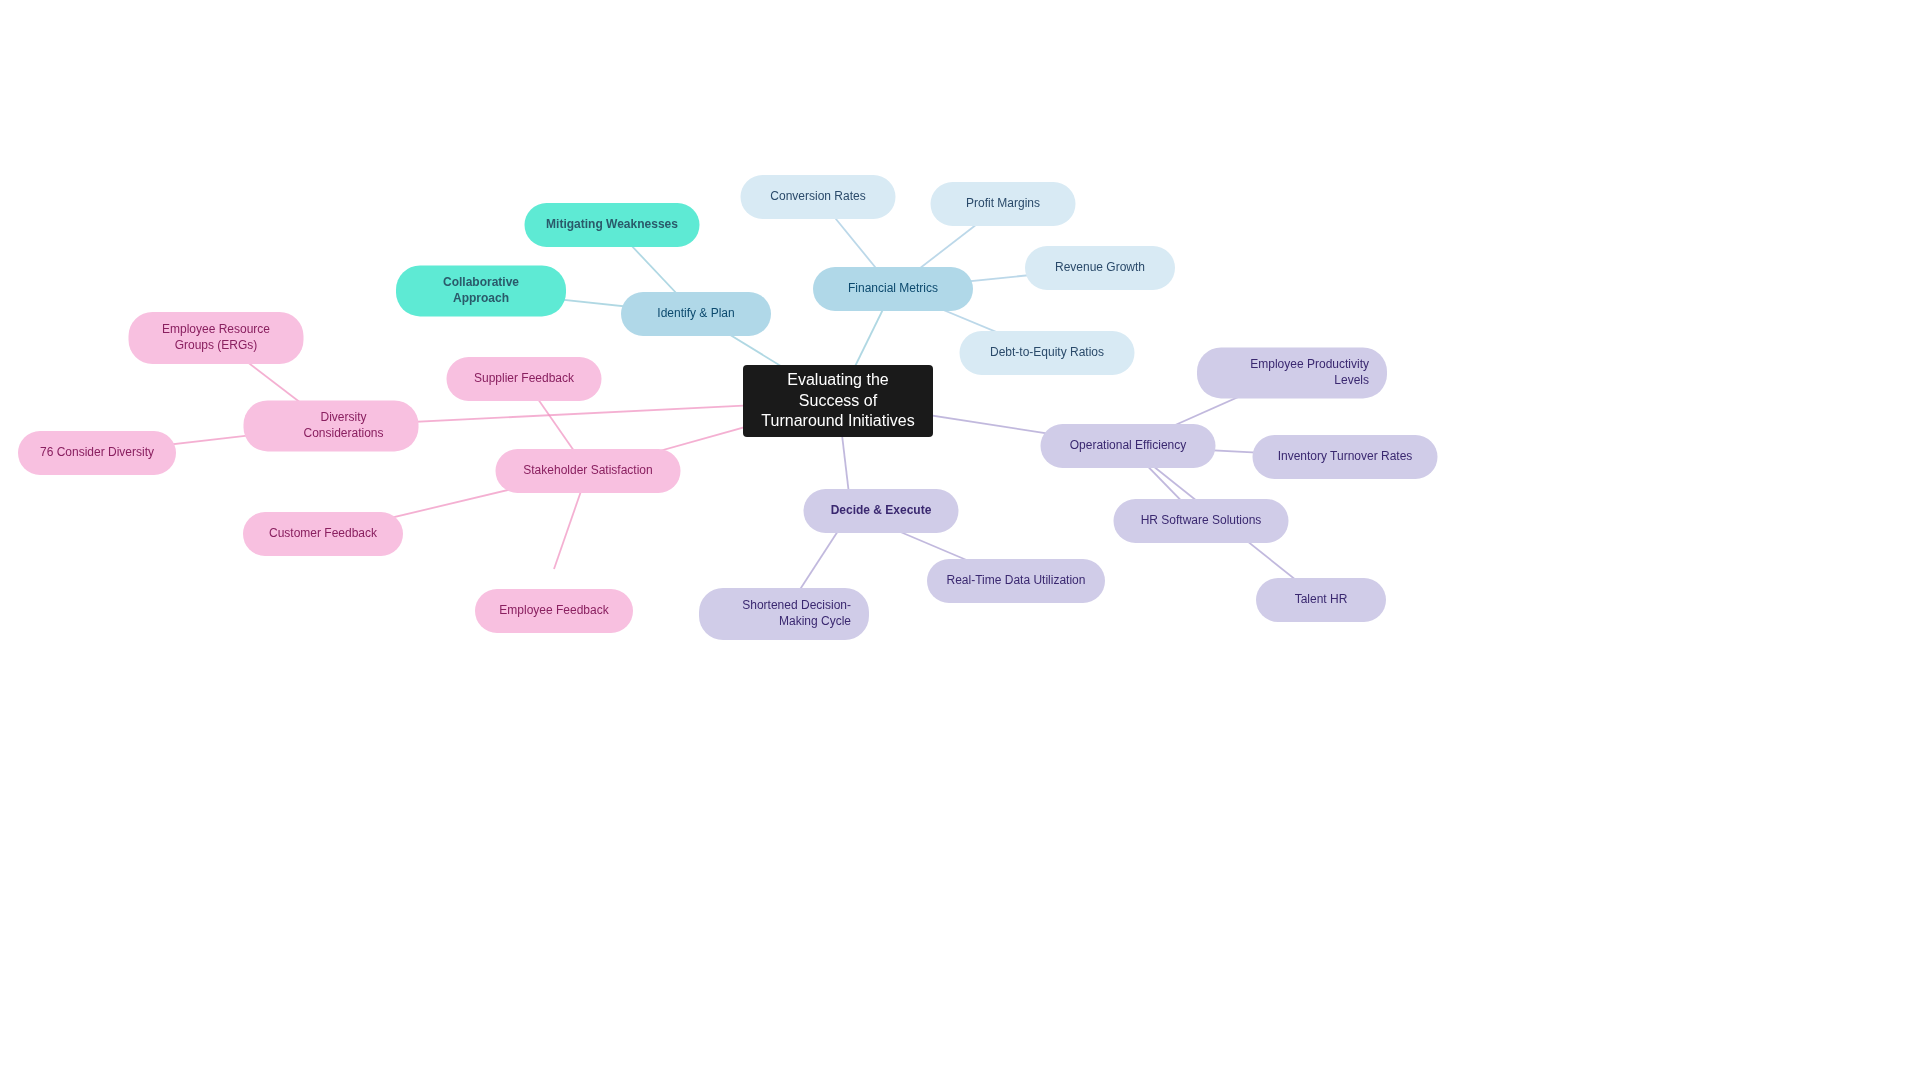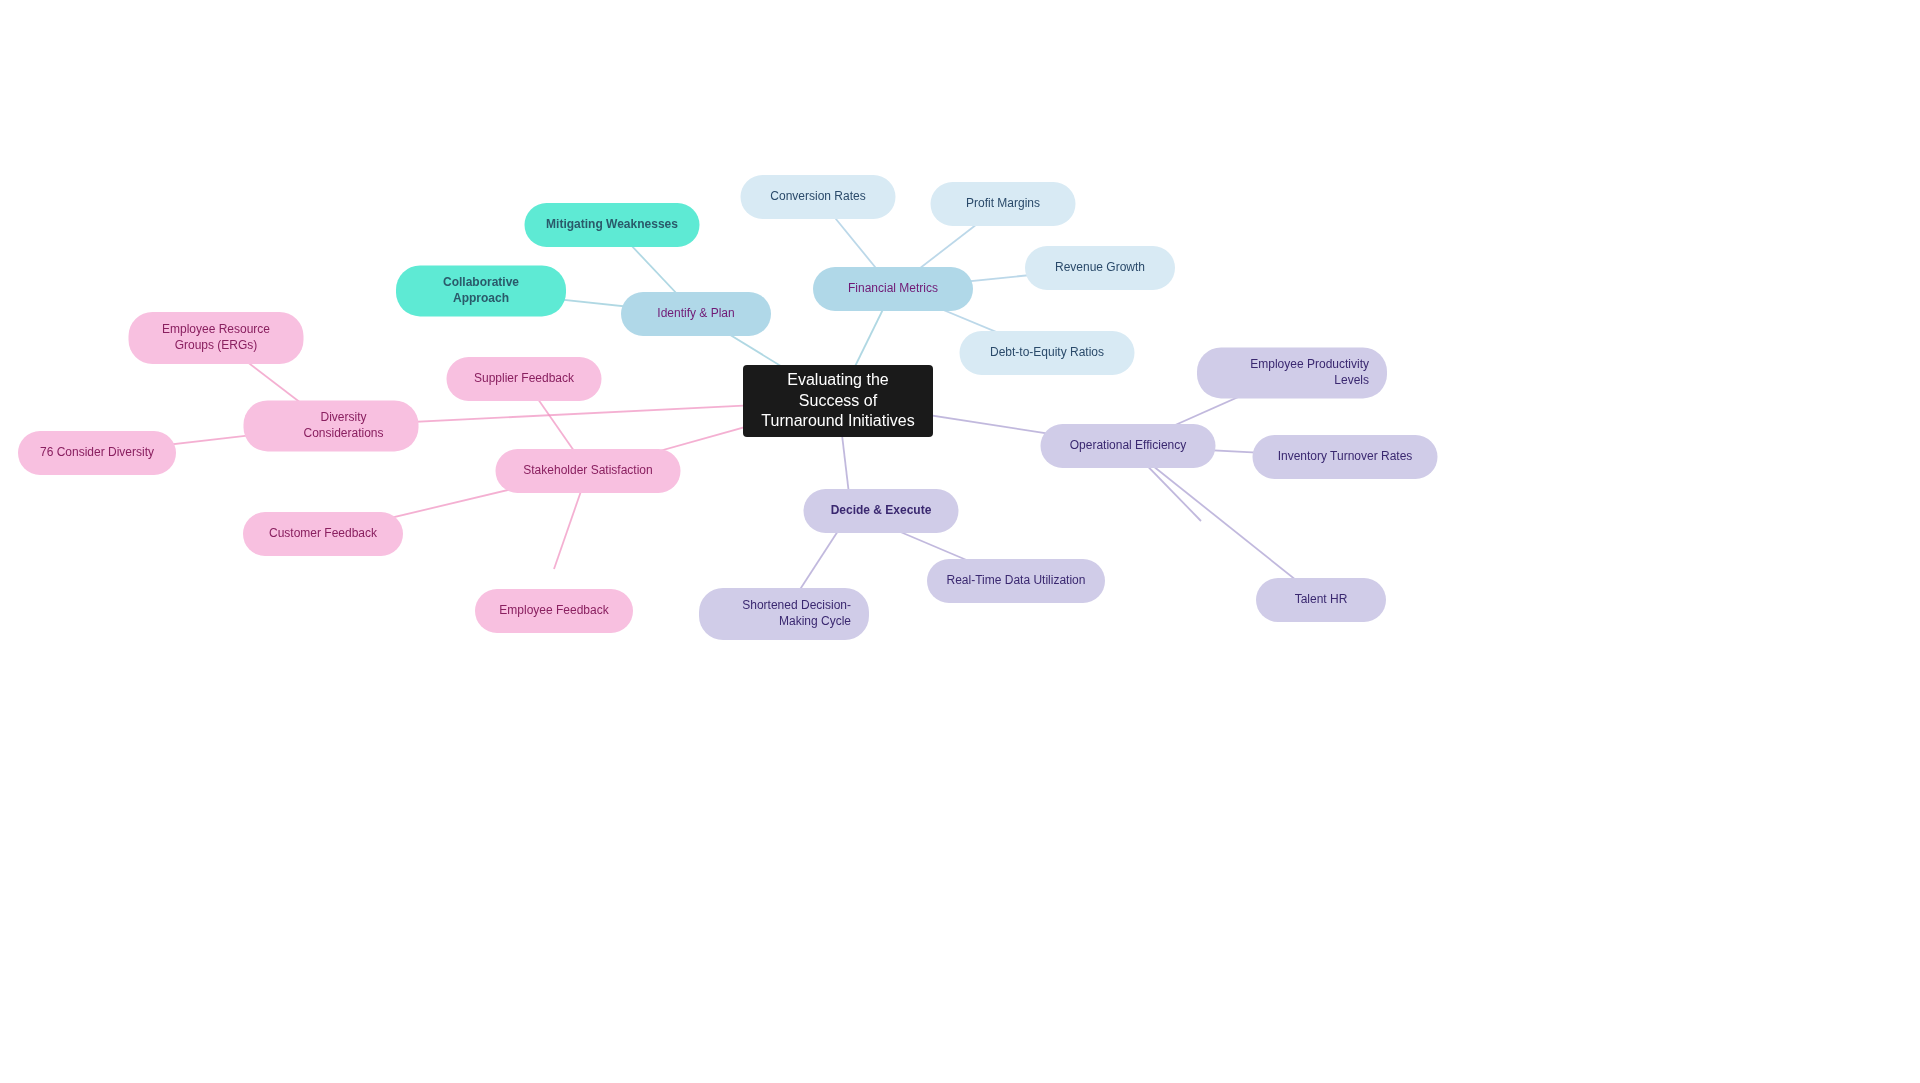--- a/index.html
+++ b/index.html
@@ -48,21 +48,21 @@
       height: 72px;
     }
     .node-blue {
       background: #5eead4;
       color: #2a5a6a;
       border: none;
       font-weight: bold;
     }
     .node-blue-dark {
       background: #b0d8e8;
-      color: #701a75;
+      color: #0c4a6e;
       border: none;
     }
     .node-pink {
       background: #f8c0e0;
       color: #8a2060;
       border: none;
     }
     .node-purple {
       background: #d0cce8;
       color: #3a2870;
@@ -118,14 +118,15 @@
     <div class="node node-pink" style="left: 554px; top: 564px; width: 158px; min-height: 44px; margin-top: 47px;">Employee Feedback</div>
     <div class="node node-pink" style="left: 331px; top: 426px; width: 175px; min-height: 44px; padding-left: 43px;">Diversity Considerations</div>
     <div class="node node-pink" style="left: 216px; top: 338px; width: 175px; min-height: 52px;">Employee Resource Groups (ERGs)</div>
     <div class="node node-pink" style="left: 97px; top: 453px; width: 158px; min-height: 44px;">76 Consider Diversity</div>
     <div class="node node-purple" style="left: 881px; top: 511px; width: 155px; min-height: 44px; font-weight: bold;">Decide &amp; Execute</div>
     <div class="node node-purple" style="left: 784px; top: 614px; width: 170px; min-height: 52px;">Shortened Decision-Making Cycle</div>
     <div class="node node-purple" style="left: 1016px; top: 581px; width: 178px; min-height: 44px;">Real-Time Data Utilization</div>
     <div class="node node-purple" style="left: 1128px; top: 446px; width: 175px; min-height: 44px;">Operational Efficiency</div>
     <div class="node node-purple" style="left: 1292px; top: 373px; width: 190px; min-height: 44px;">Employee Productivity Levels</div>
     <div class="node node-purple" style="left: 1345px; top: 457px; width: 185px; min-height: 44px;">Inventory Turnover Rates</div>
+    <div class="node node-purple" style="left: 1201px; top: 521px; width: 175px; min-height: 44px;">HR Software Solutions</div>
     <div class="node node-purple" style="left: 1321px; top: 600px; width: 130px; min-height: 44px;">Talent HR</div>
   </div>
 
 </body></html>

